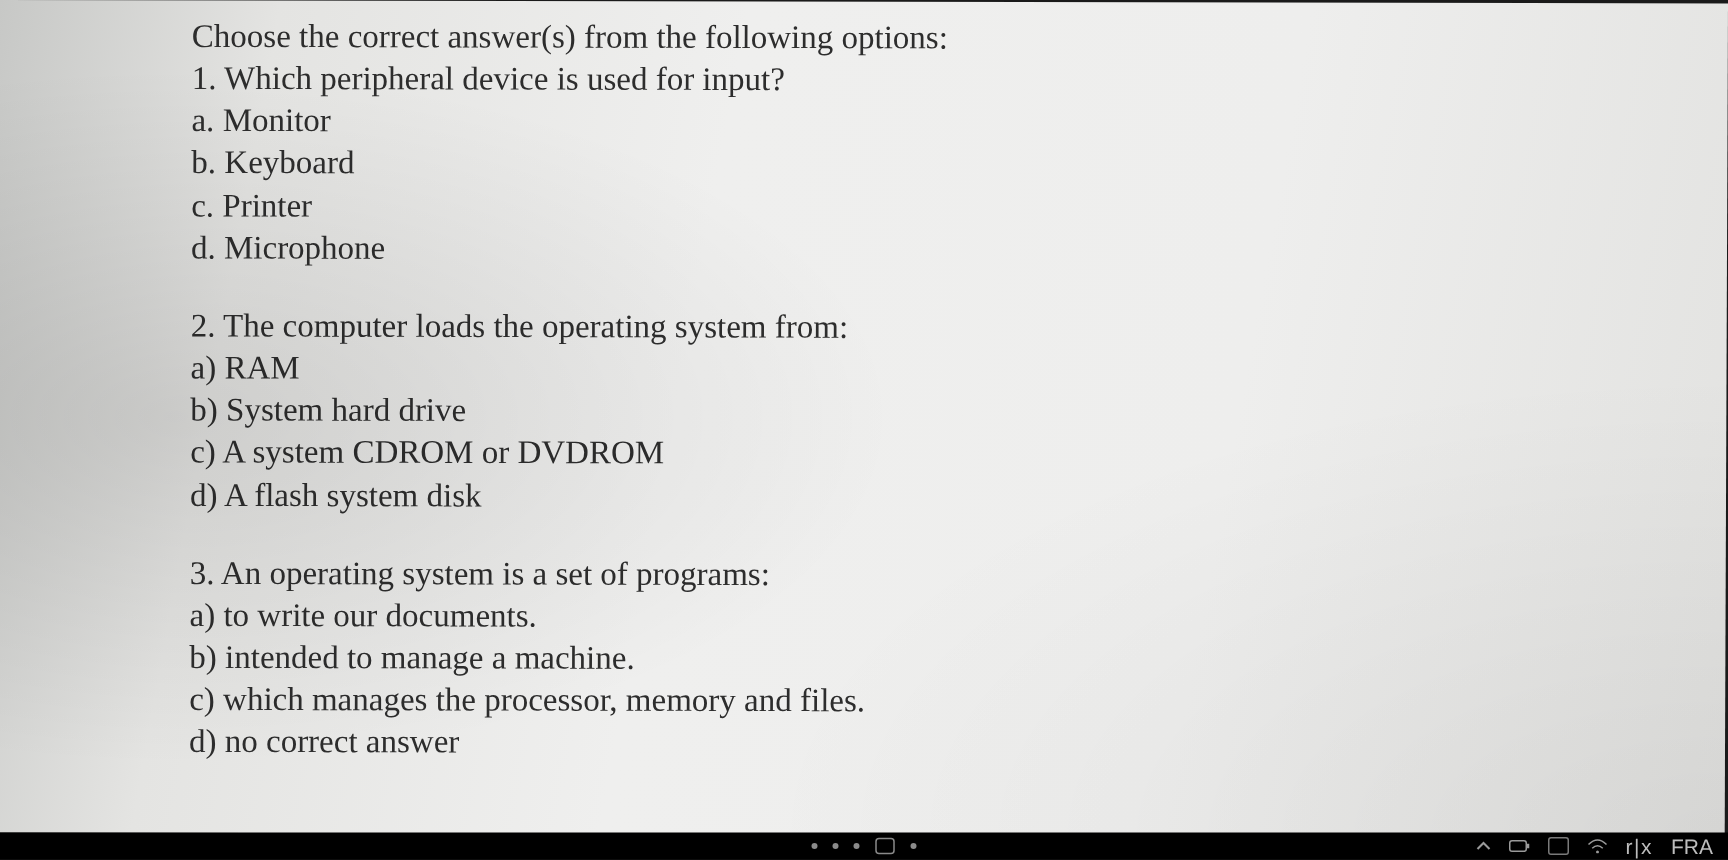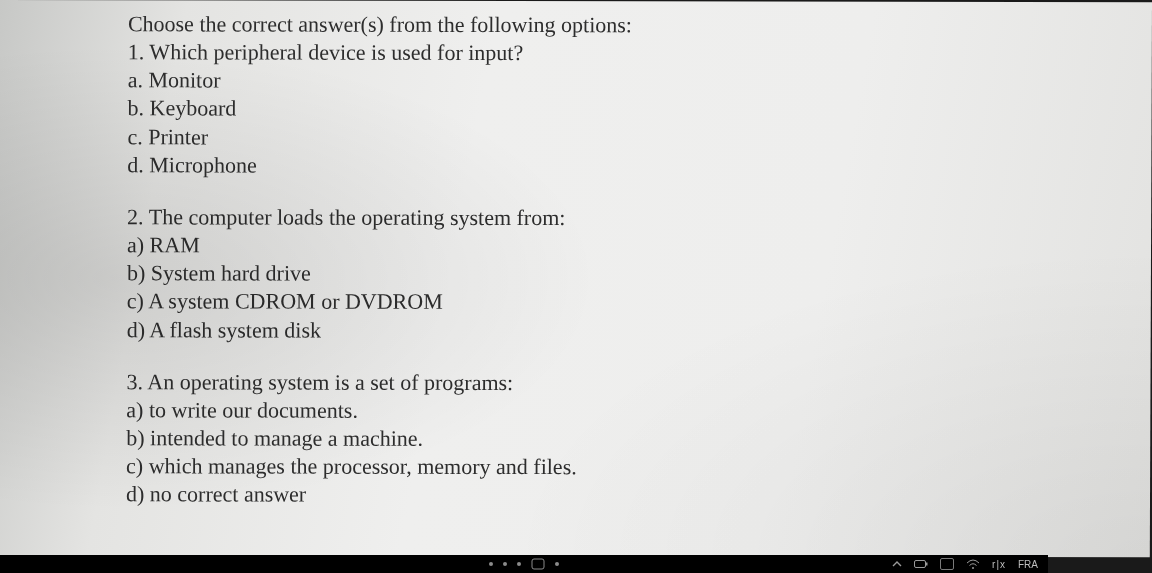--- a/index.html
+++ b/index.html
@@ -45,26 +45,26 @@
   .question-line,
   .option-line {
     white-space: pre;
   }
 
   
   .taskbar {
     position: absolute;
     left: 0;
     bottom: 0;
-    width: 1048px;
+    width: 1152px;
     height: 18px;
     background: #000;
     color: #bdbdbd;
     font-family: "Segoe UI", Arial, sans-serif;
-    font-size: 10px;
+    font-size: 14px;
     display: flex;
     align-items: center;
   }
   .taskbar .center {
     position: absolute;
     left: 50%;
     transform: translateX(-50%);
     display: flex;
     gap: 10px;
     align-items: center;

